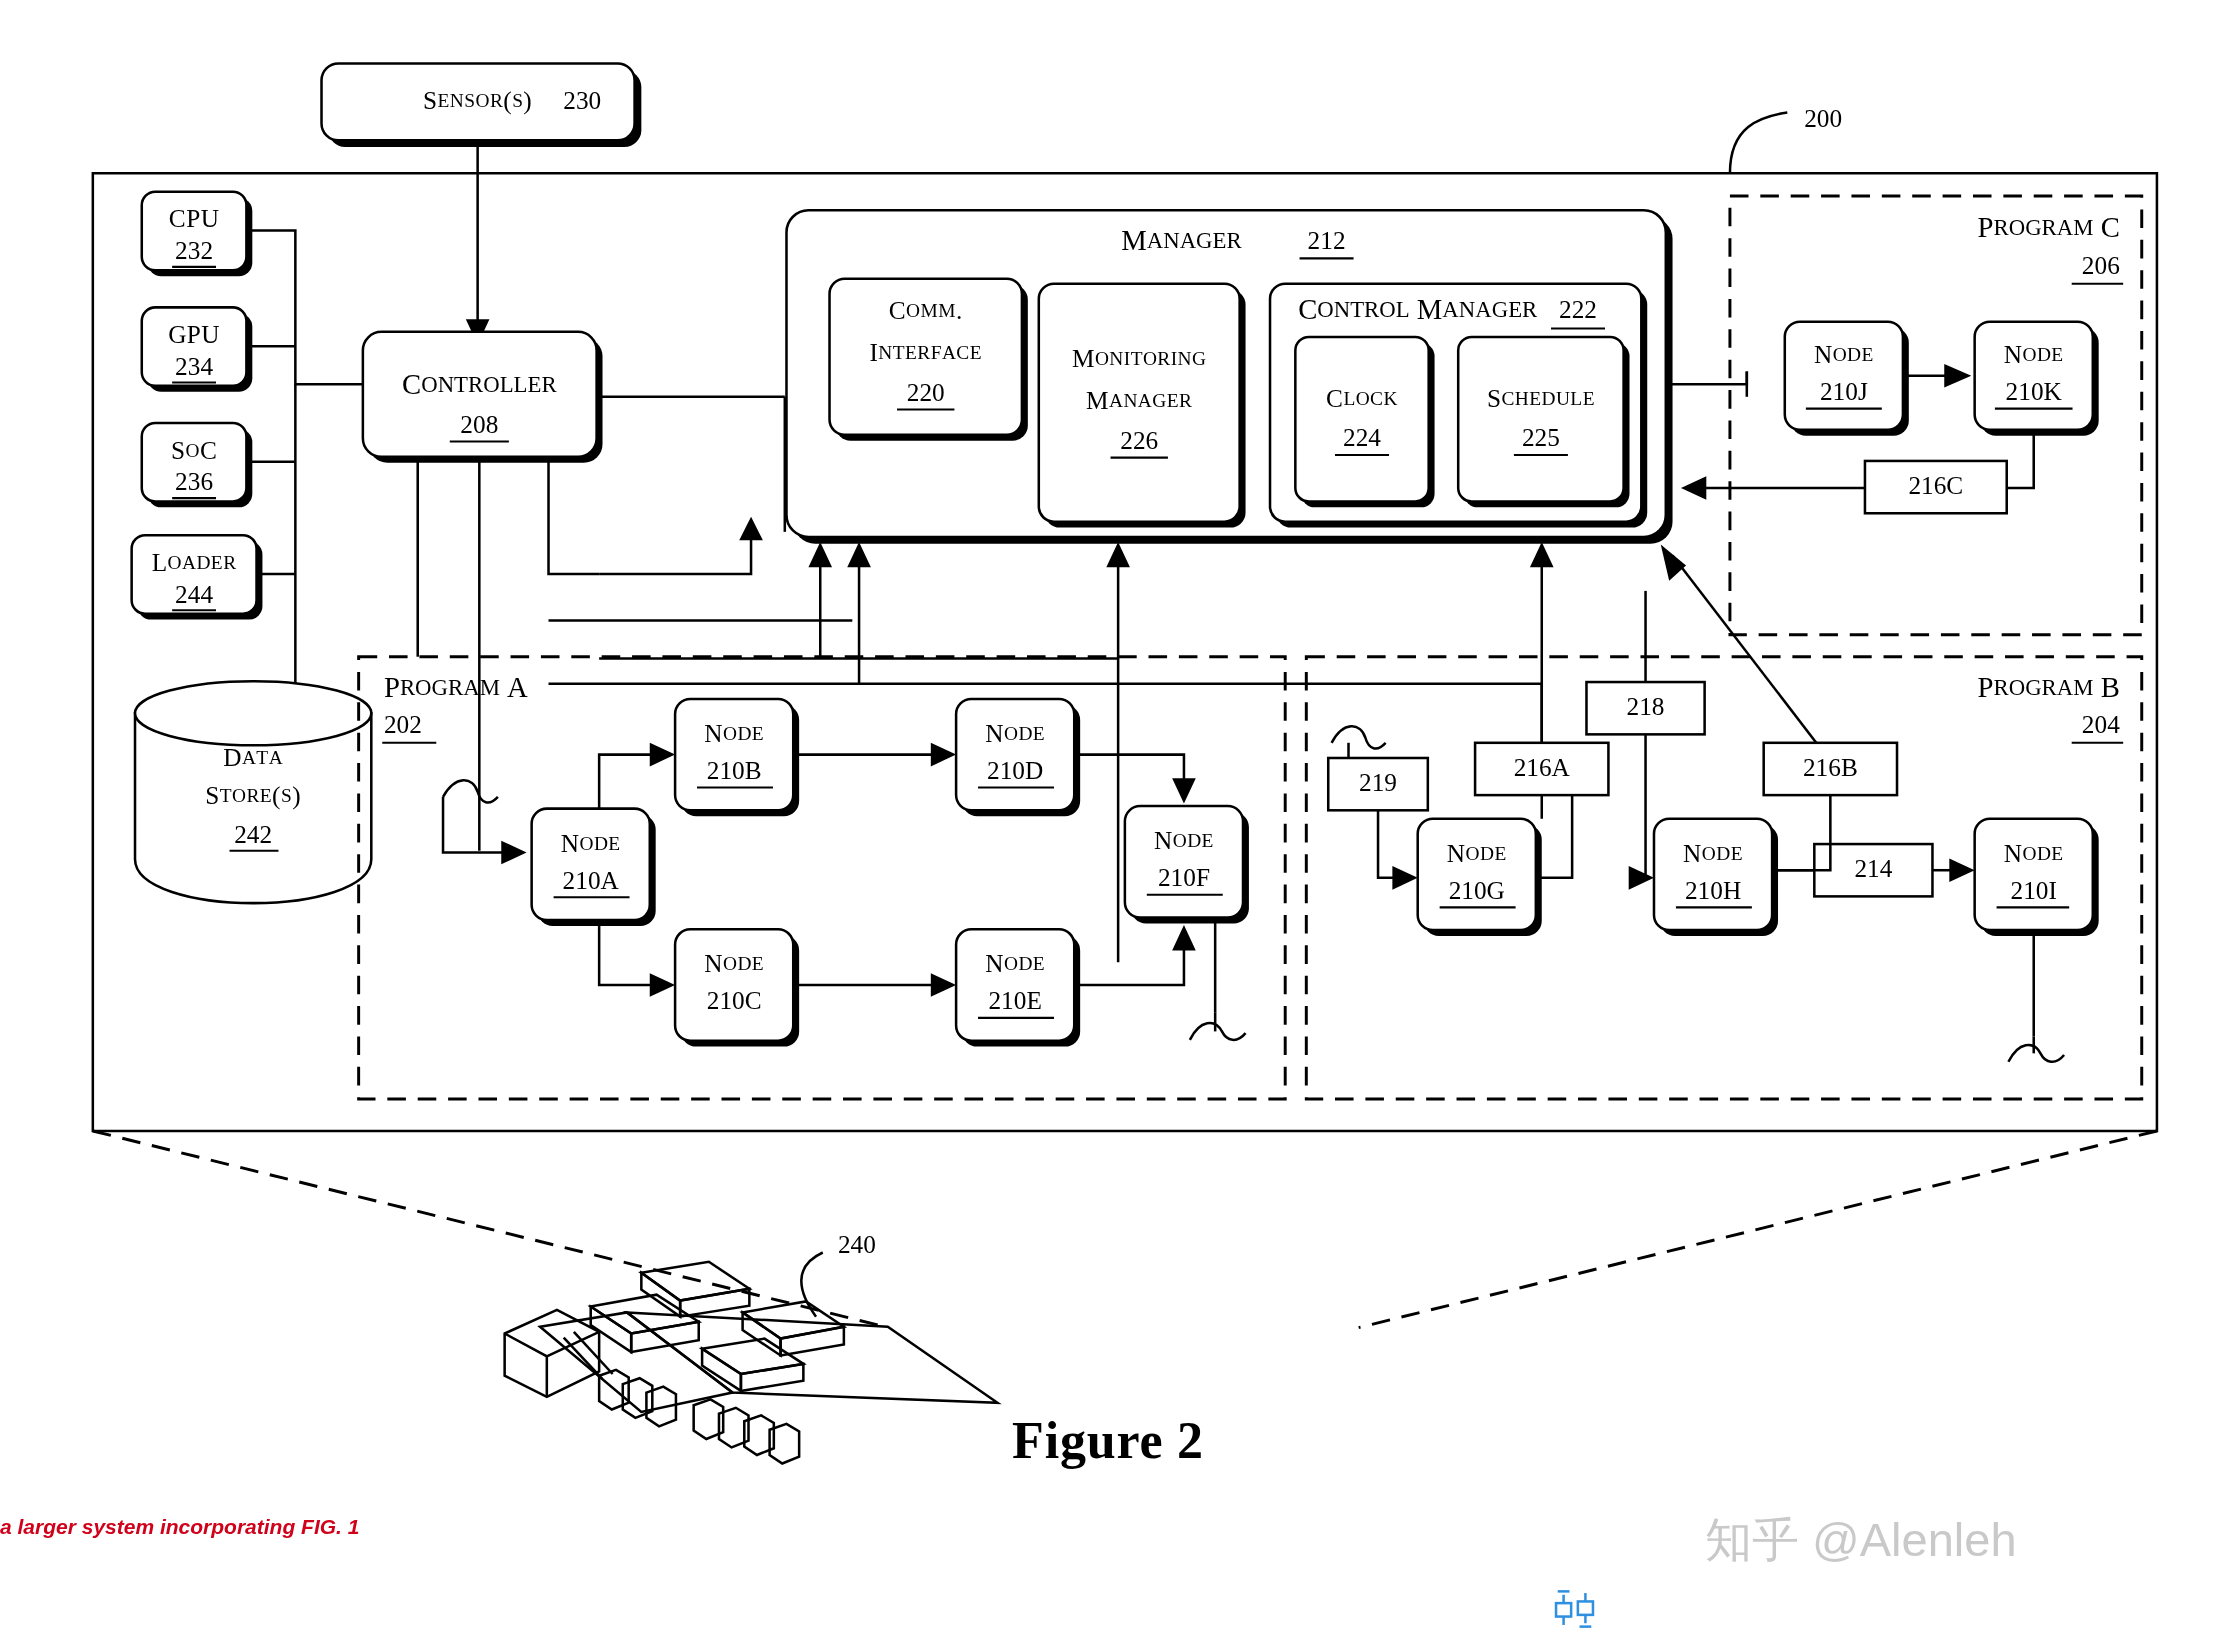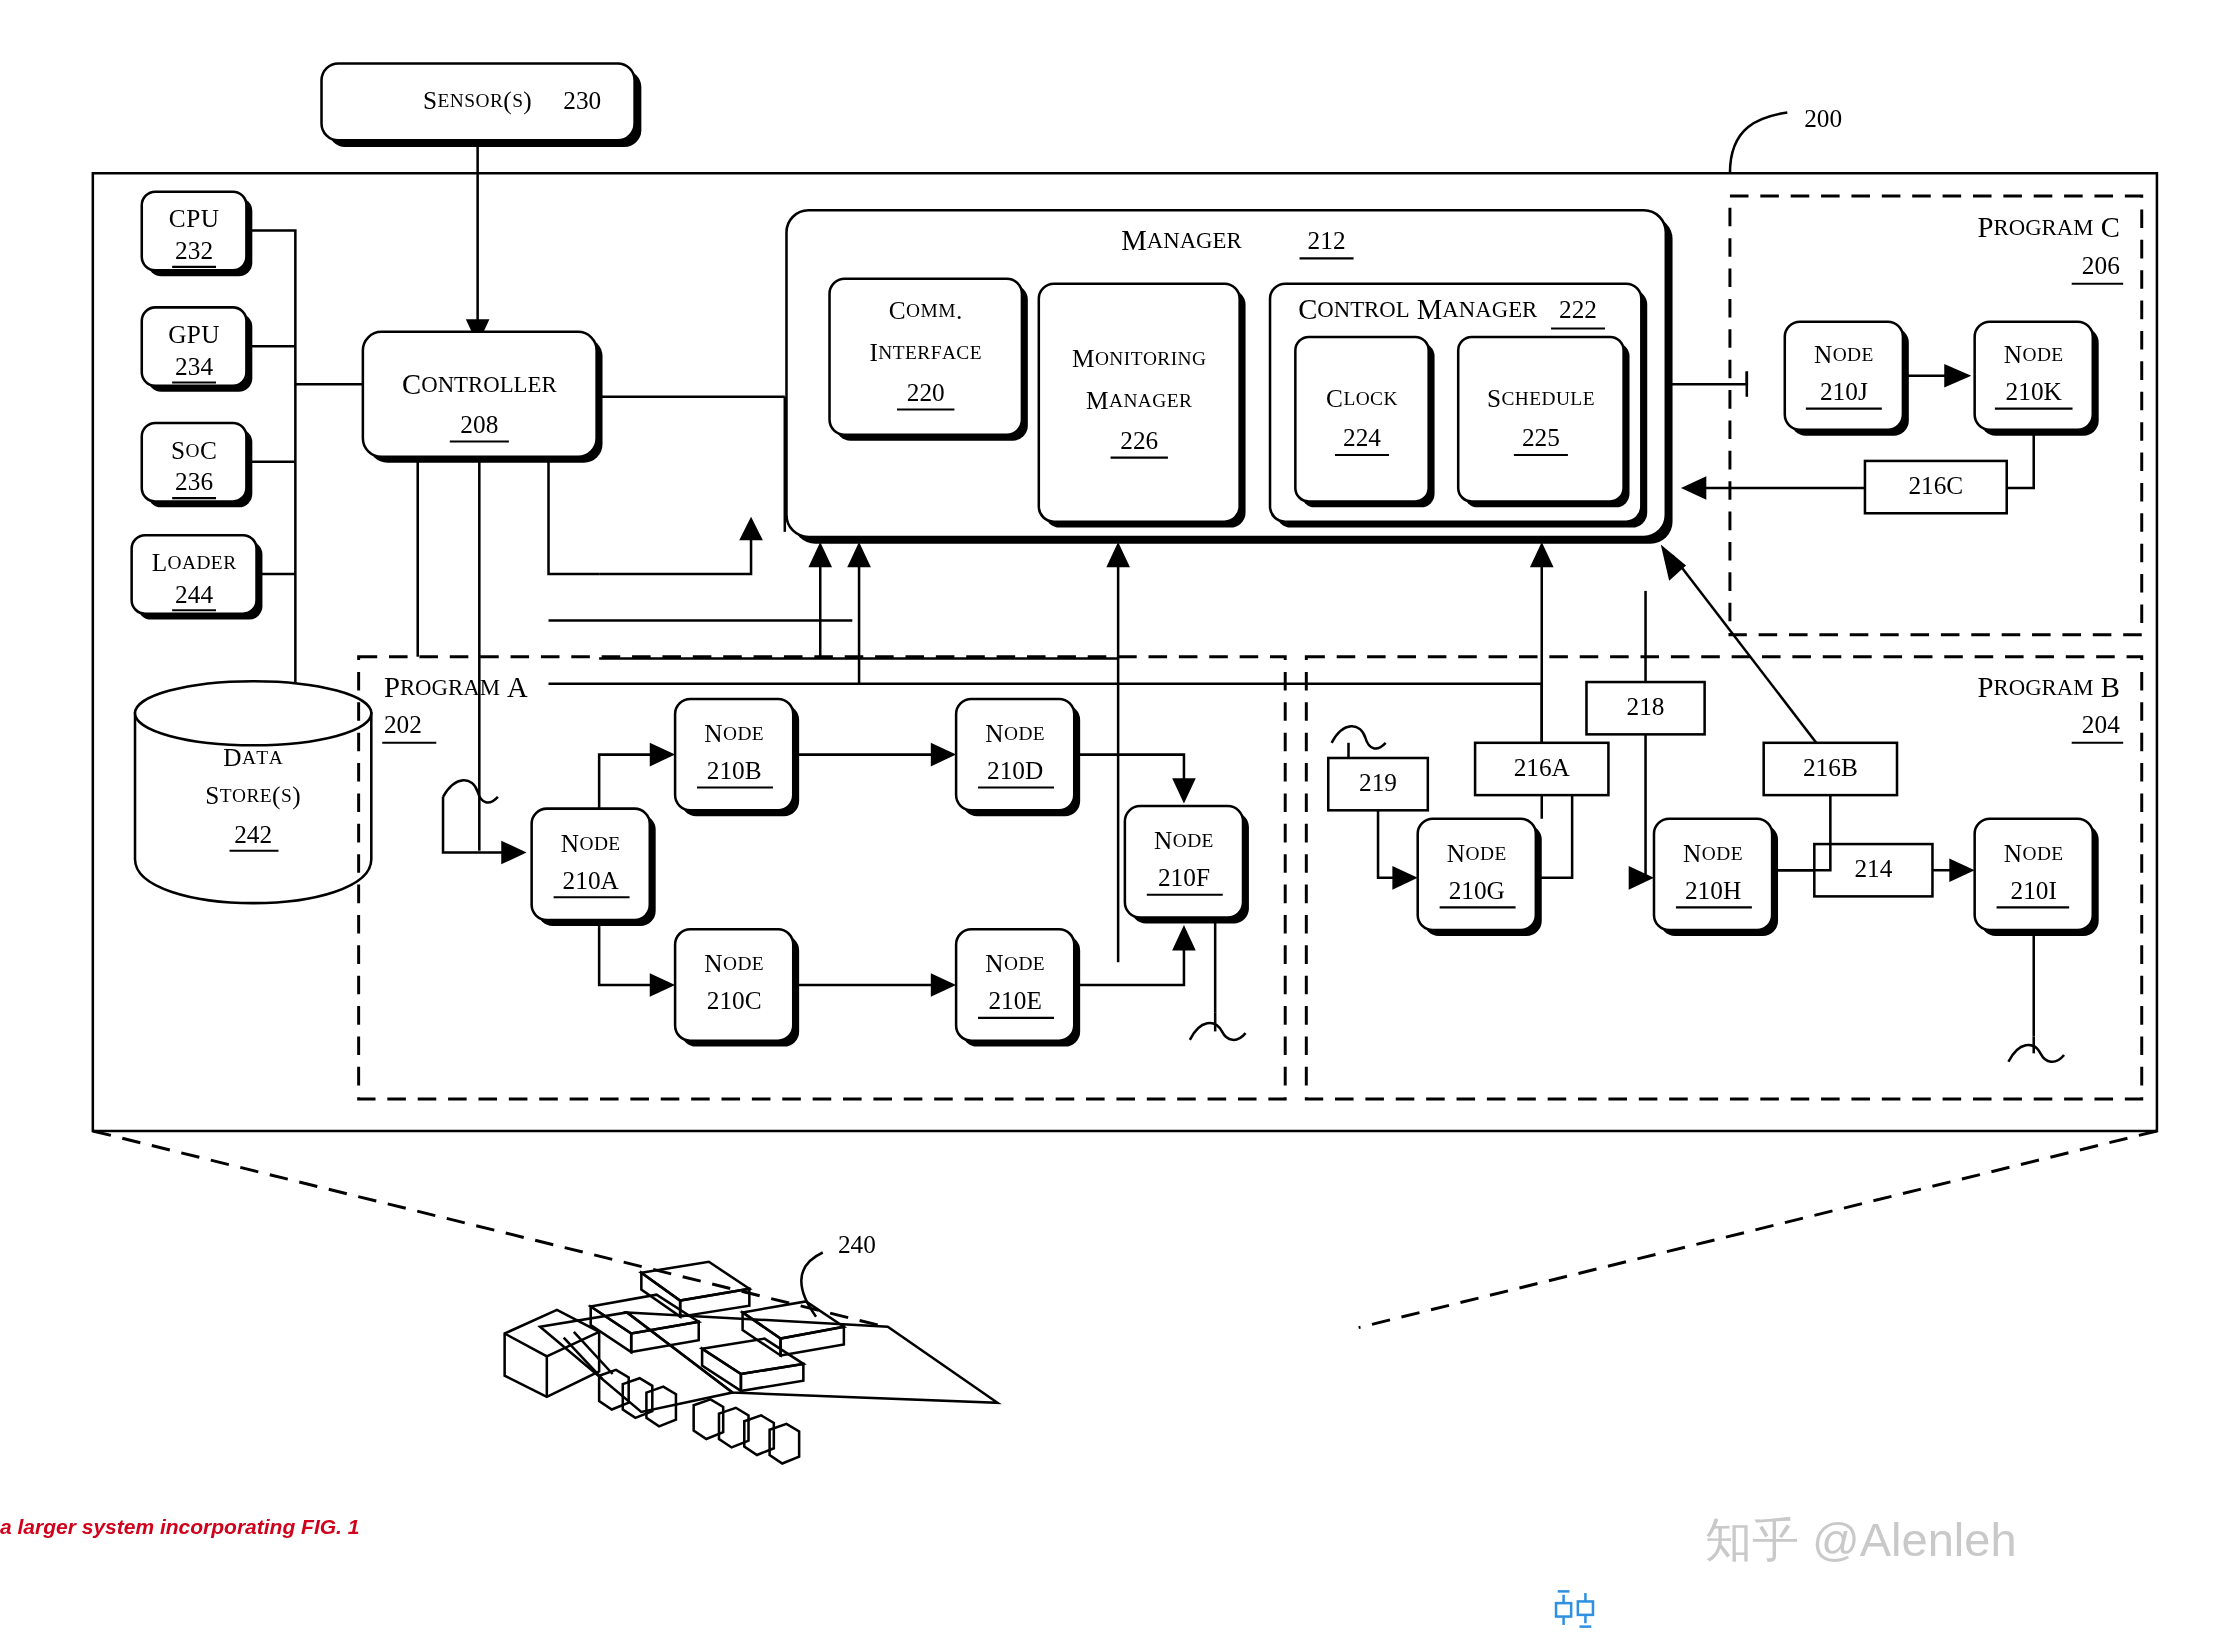--- a/index.html
+++ b/index.html
@@ -489,20 +489,23 @@
     <path class="thin" d="M680,1578 L726,1628"></path>
   </g>
 
   <g>
     <path class="thin" d="M967,1560 C945,1530 940,1500 975,1484"></path>
   </g>
   <text class="num" x="993" y="1478">240</text>
 
 </svg>
 
+<div class="fig-title" style="left:0; top:1411px; width:2216px; text-align:center; font-size:52px; letter-spacing:0.8px;">
+  <span>Figure 2</span>
+</div>
 
 <div class="caption-red" style="left:0; top:1515px; width:2216px; text-align:left;">
   <span>a larger system incorporating FIG. 1</span>
 </div>
 
 <div class="blue-icon" style="left:1551px; top:1588px;">
   <svg width="47" height="42" viewBox="0 0 56 50">
     <rect x="6" y="18" width="18" height="16" fill="none" stroke="#2f8fe0" stroke-width="3"></rect>
     <rect x="32" y="16" width="18" height="16" fill="none" stroke="#2f8fe0" stroke-width="3"></rect>
     <line x1="15" y1="8" x2="15" y2="18" stroke="#2f8fe0" stroke-width="3"></line>

